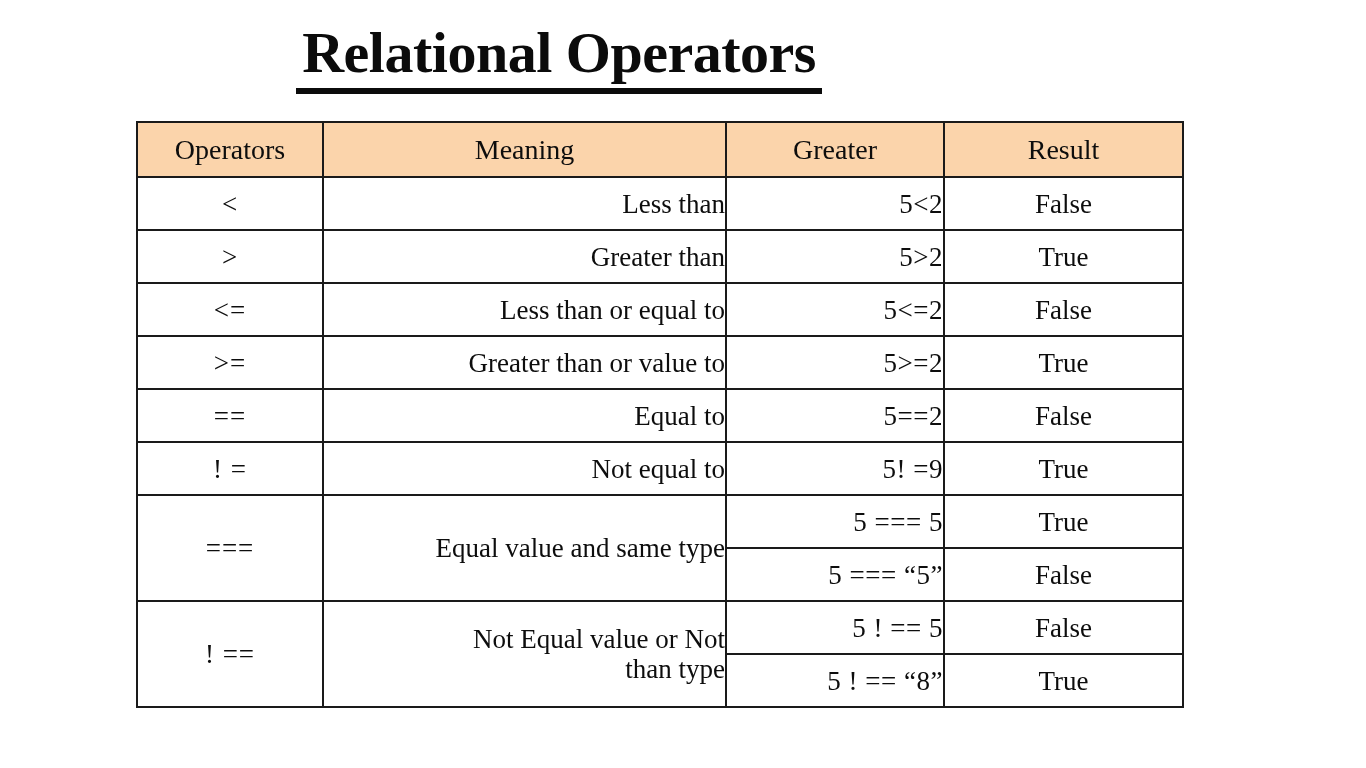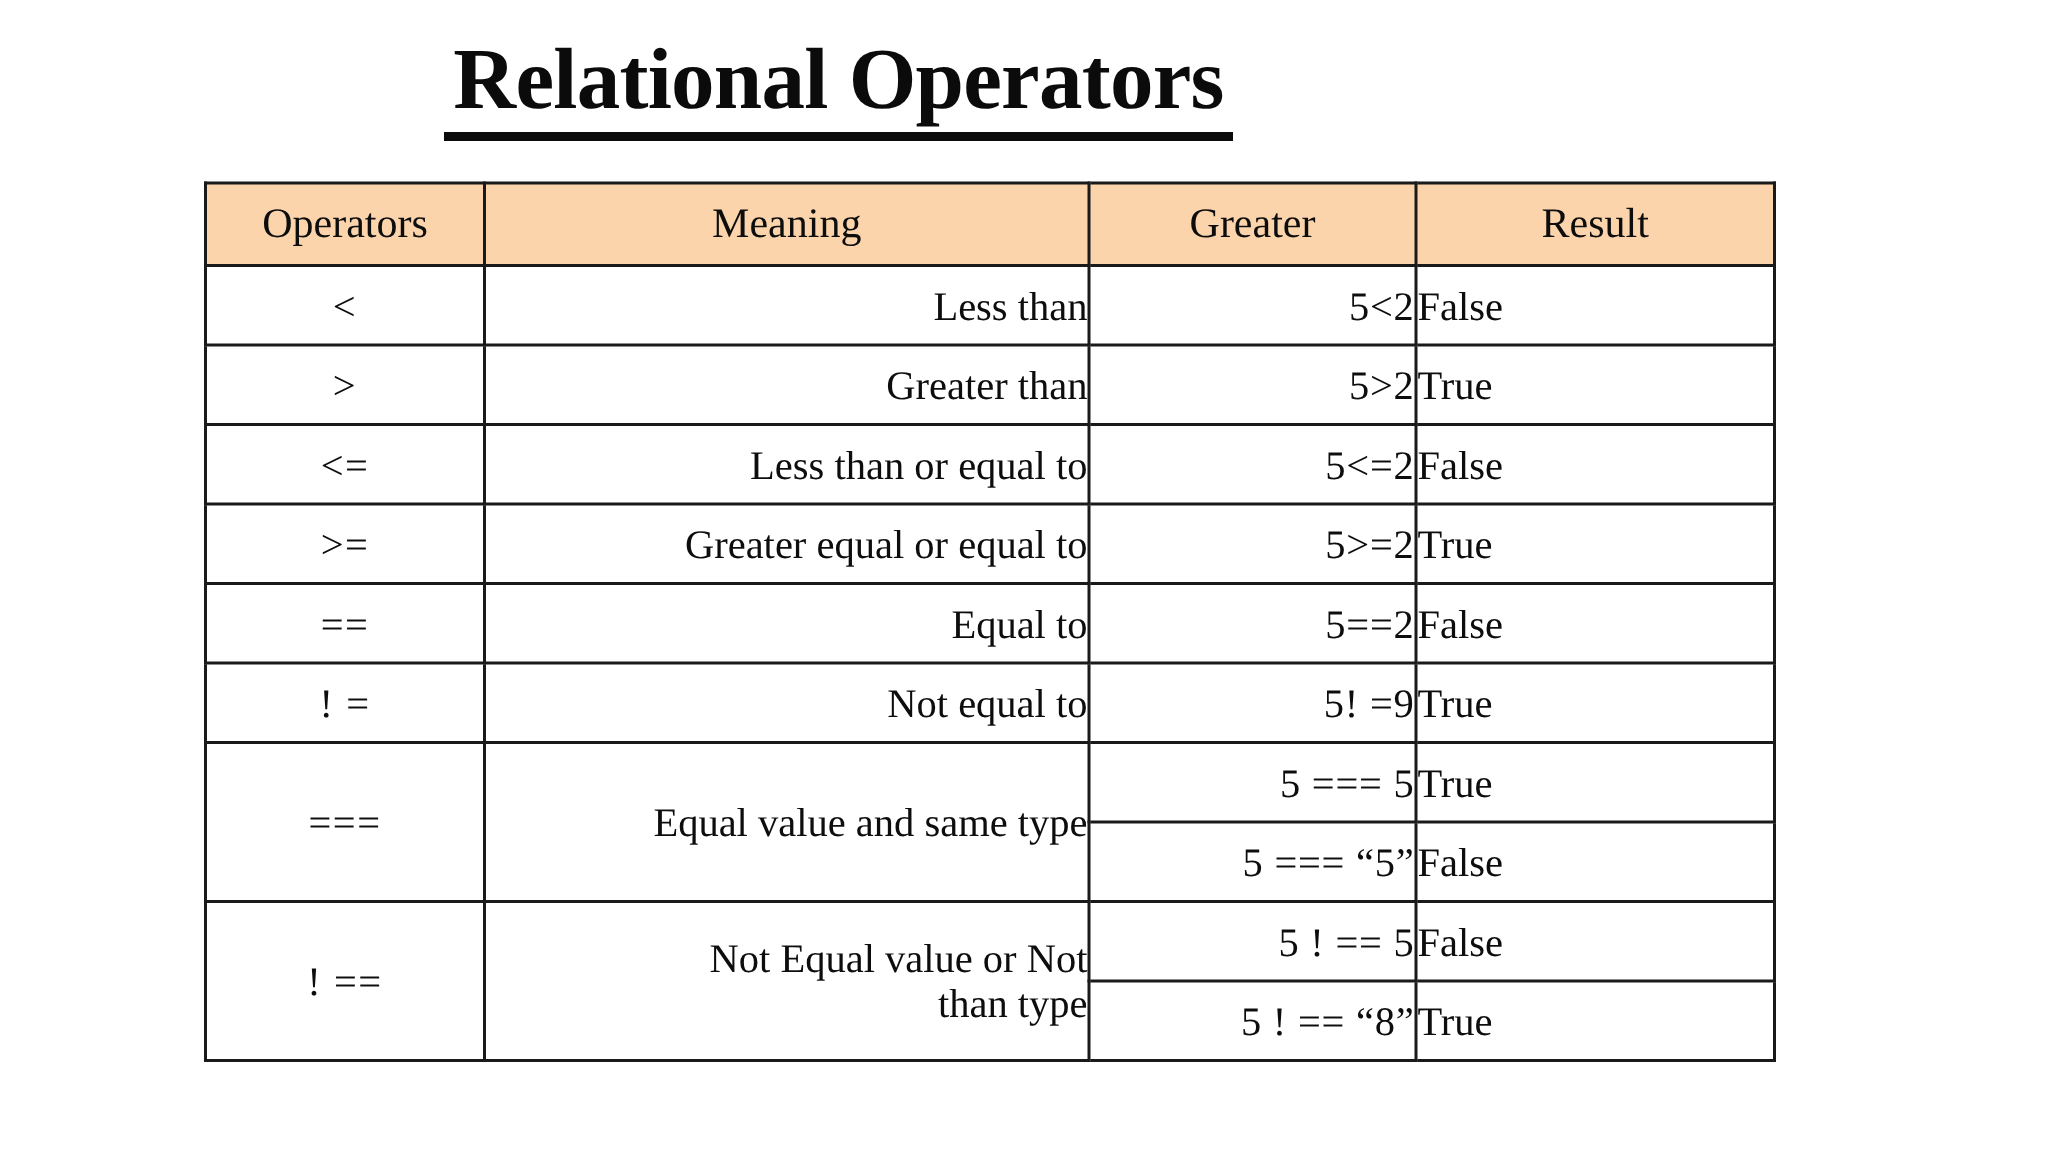--- a/index.html
+++ b/index.html
@@ -90,20 +90,21 @@
   td.mean-span {
     vertical-align: top;
     padding-top: 9px;
     line-height: 41px;
   }
   td.ex {
     text-align: right;
     letter-spacing: 0.5px;
   }
   td.res {
+    text-align: center;
   }
 </style>
 </head>
 <body>
 
 <div class="title-wrap">
   <span class="title">Relational Operators</span>
 </div>
 
 <div class="table-wrap">
@@ -140,21 +141,21 @@
 
       <tr>
         <td class="op">&lt;=</td>
         <td class="mean">Less than or equal to</td>
         <td class="ex">5&lt;=2</td>
         <td class="res">False</td>
       </tr>
 
       <tr>
         <td class="op">&gt;=</td>
-        <td class="mean">Greater equal or equal to</td>
+        <td class="mean">Greater than or value to</td>
         <td class="ex">5&gt;=2</td>
         <td class="res">True</td>
       </tr>
 
       <tr>
         <td class="op">==</td>
         <td class="mean">Equal to</td>
         <td class="ex">5==2</td>
         <td class="res">False</td>
       </tr>

